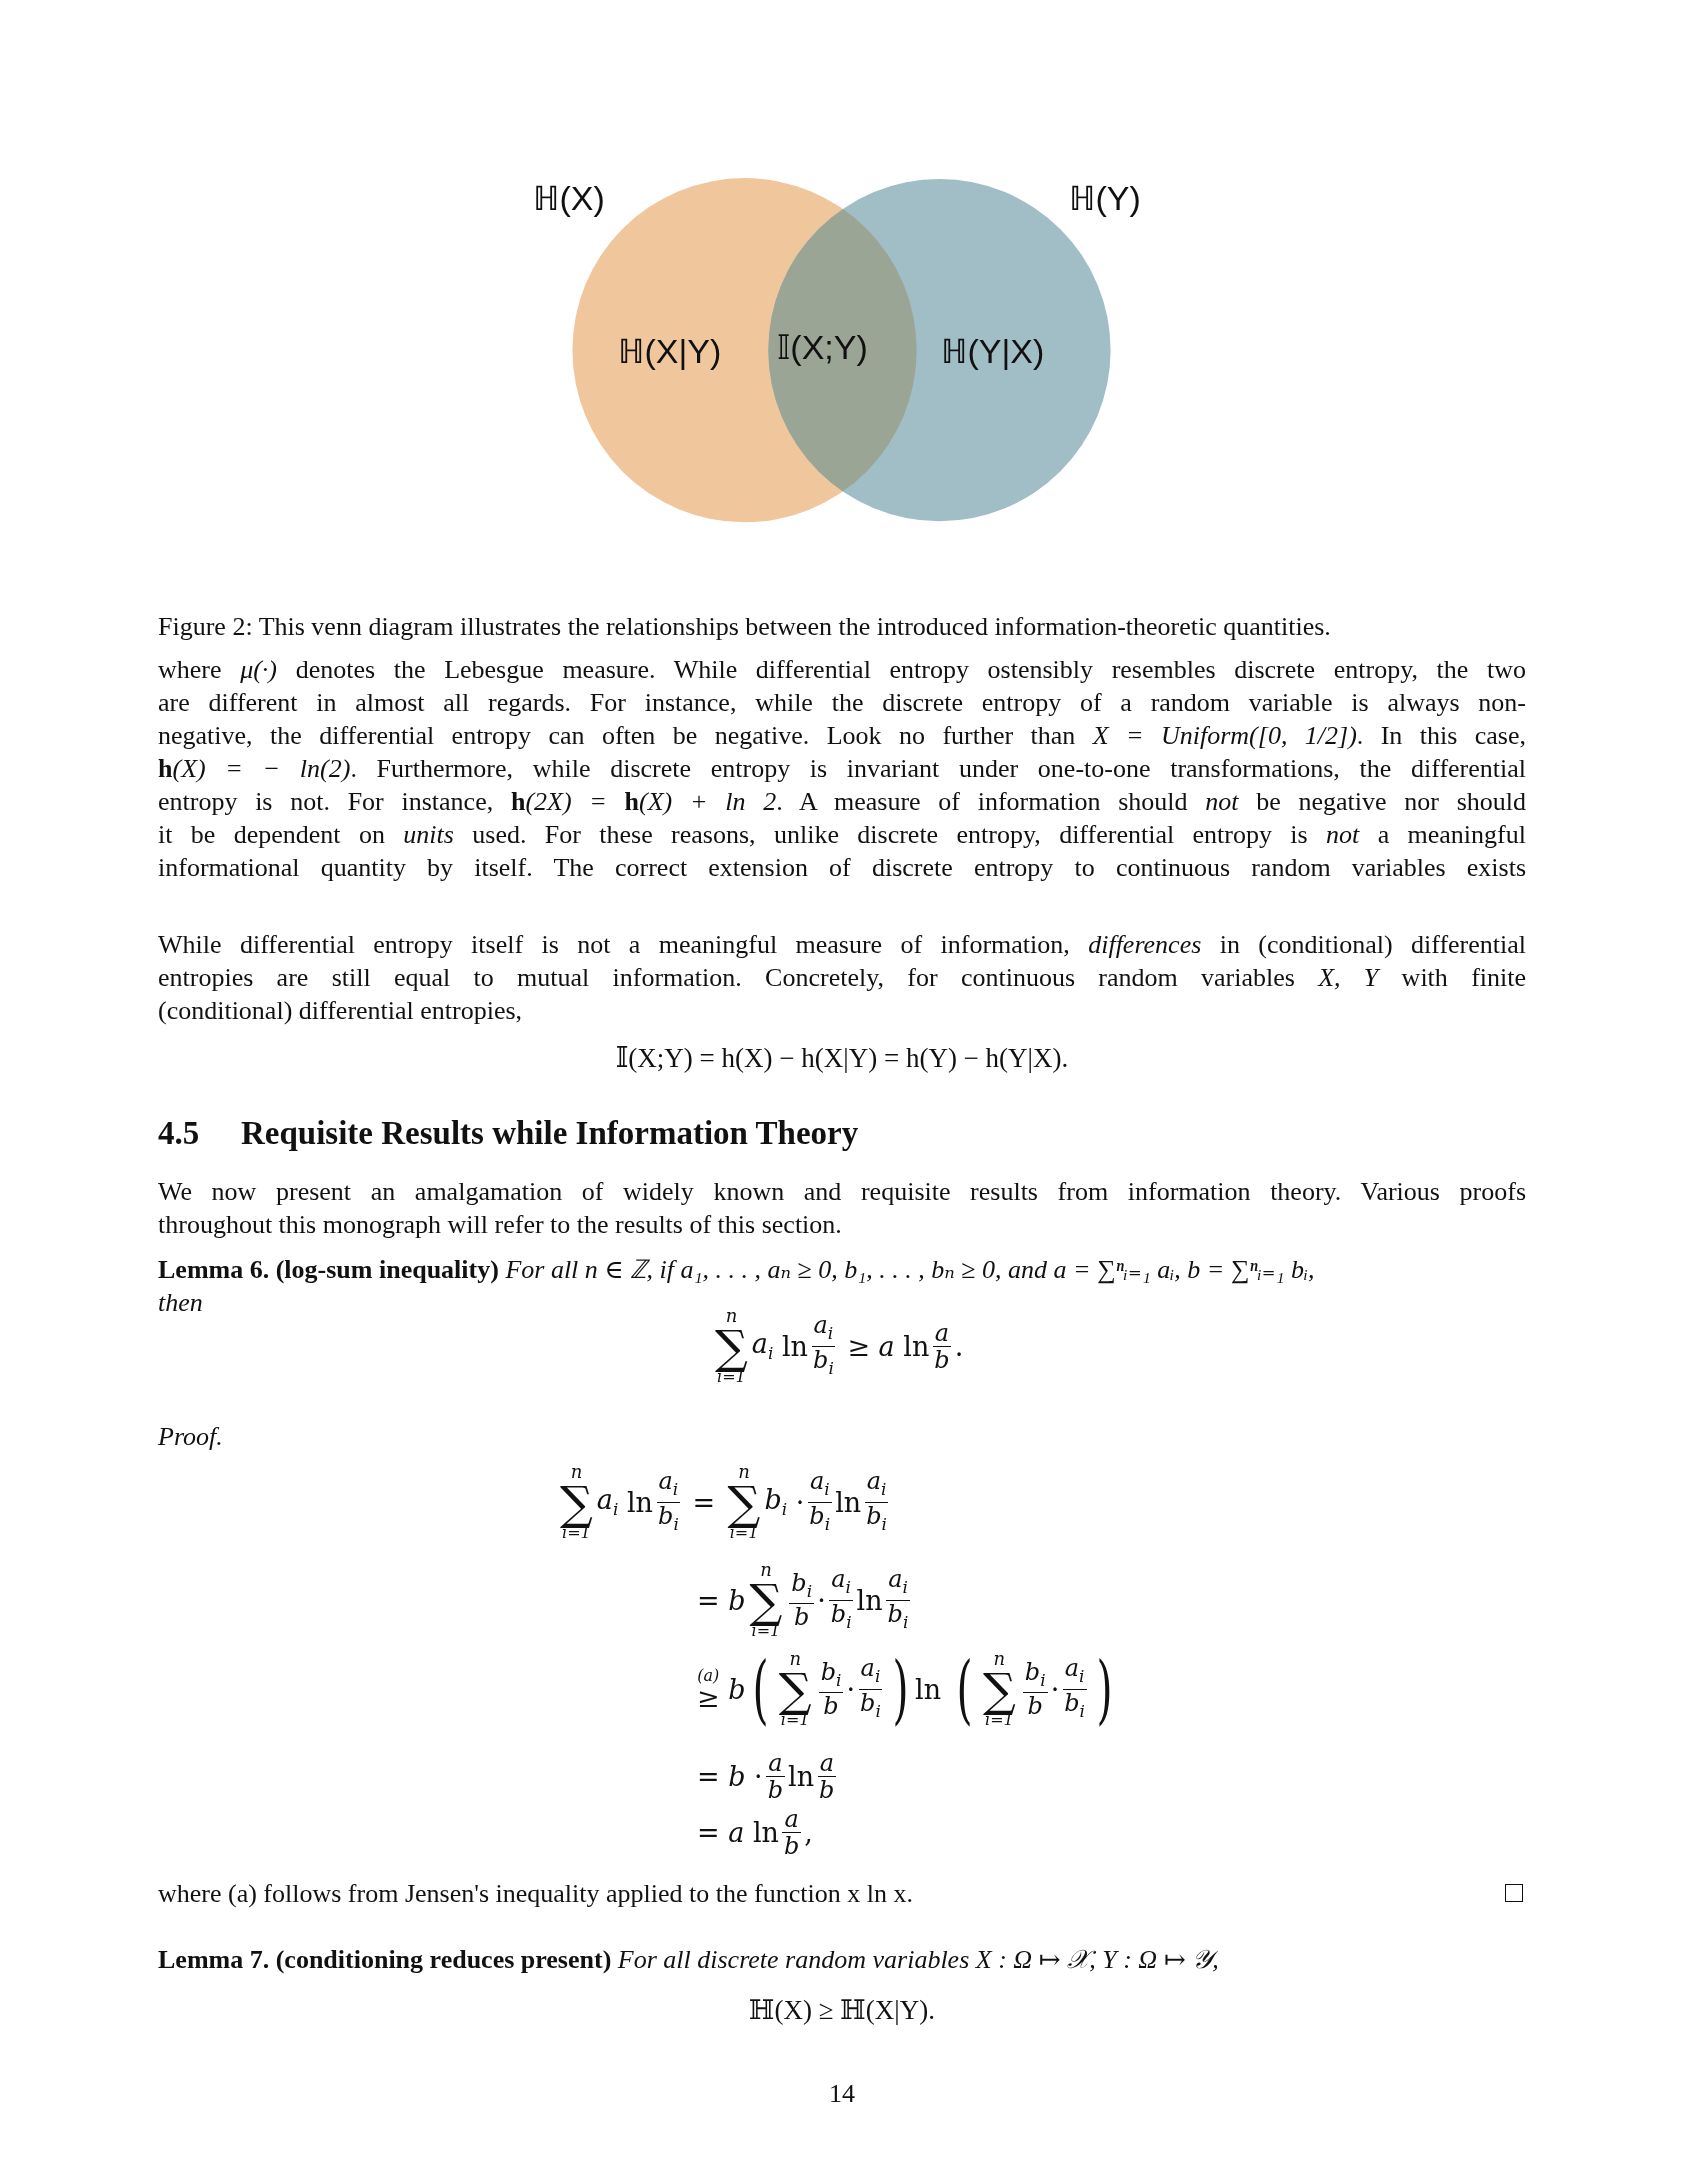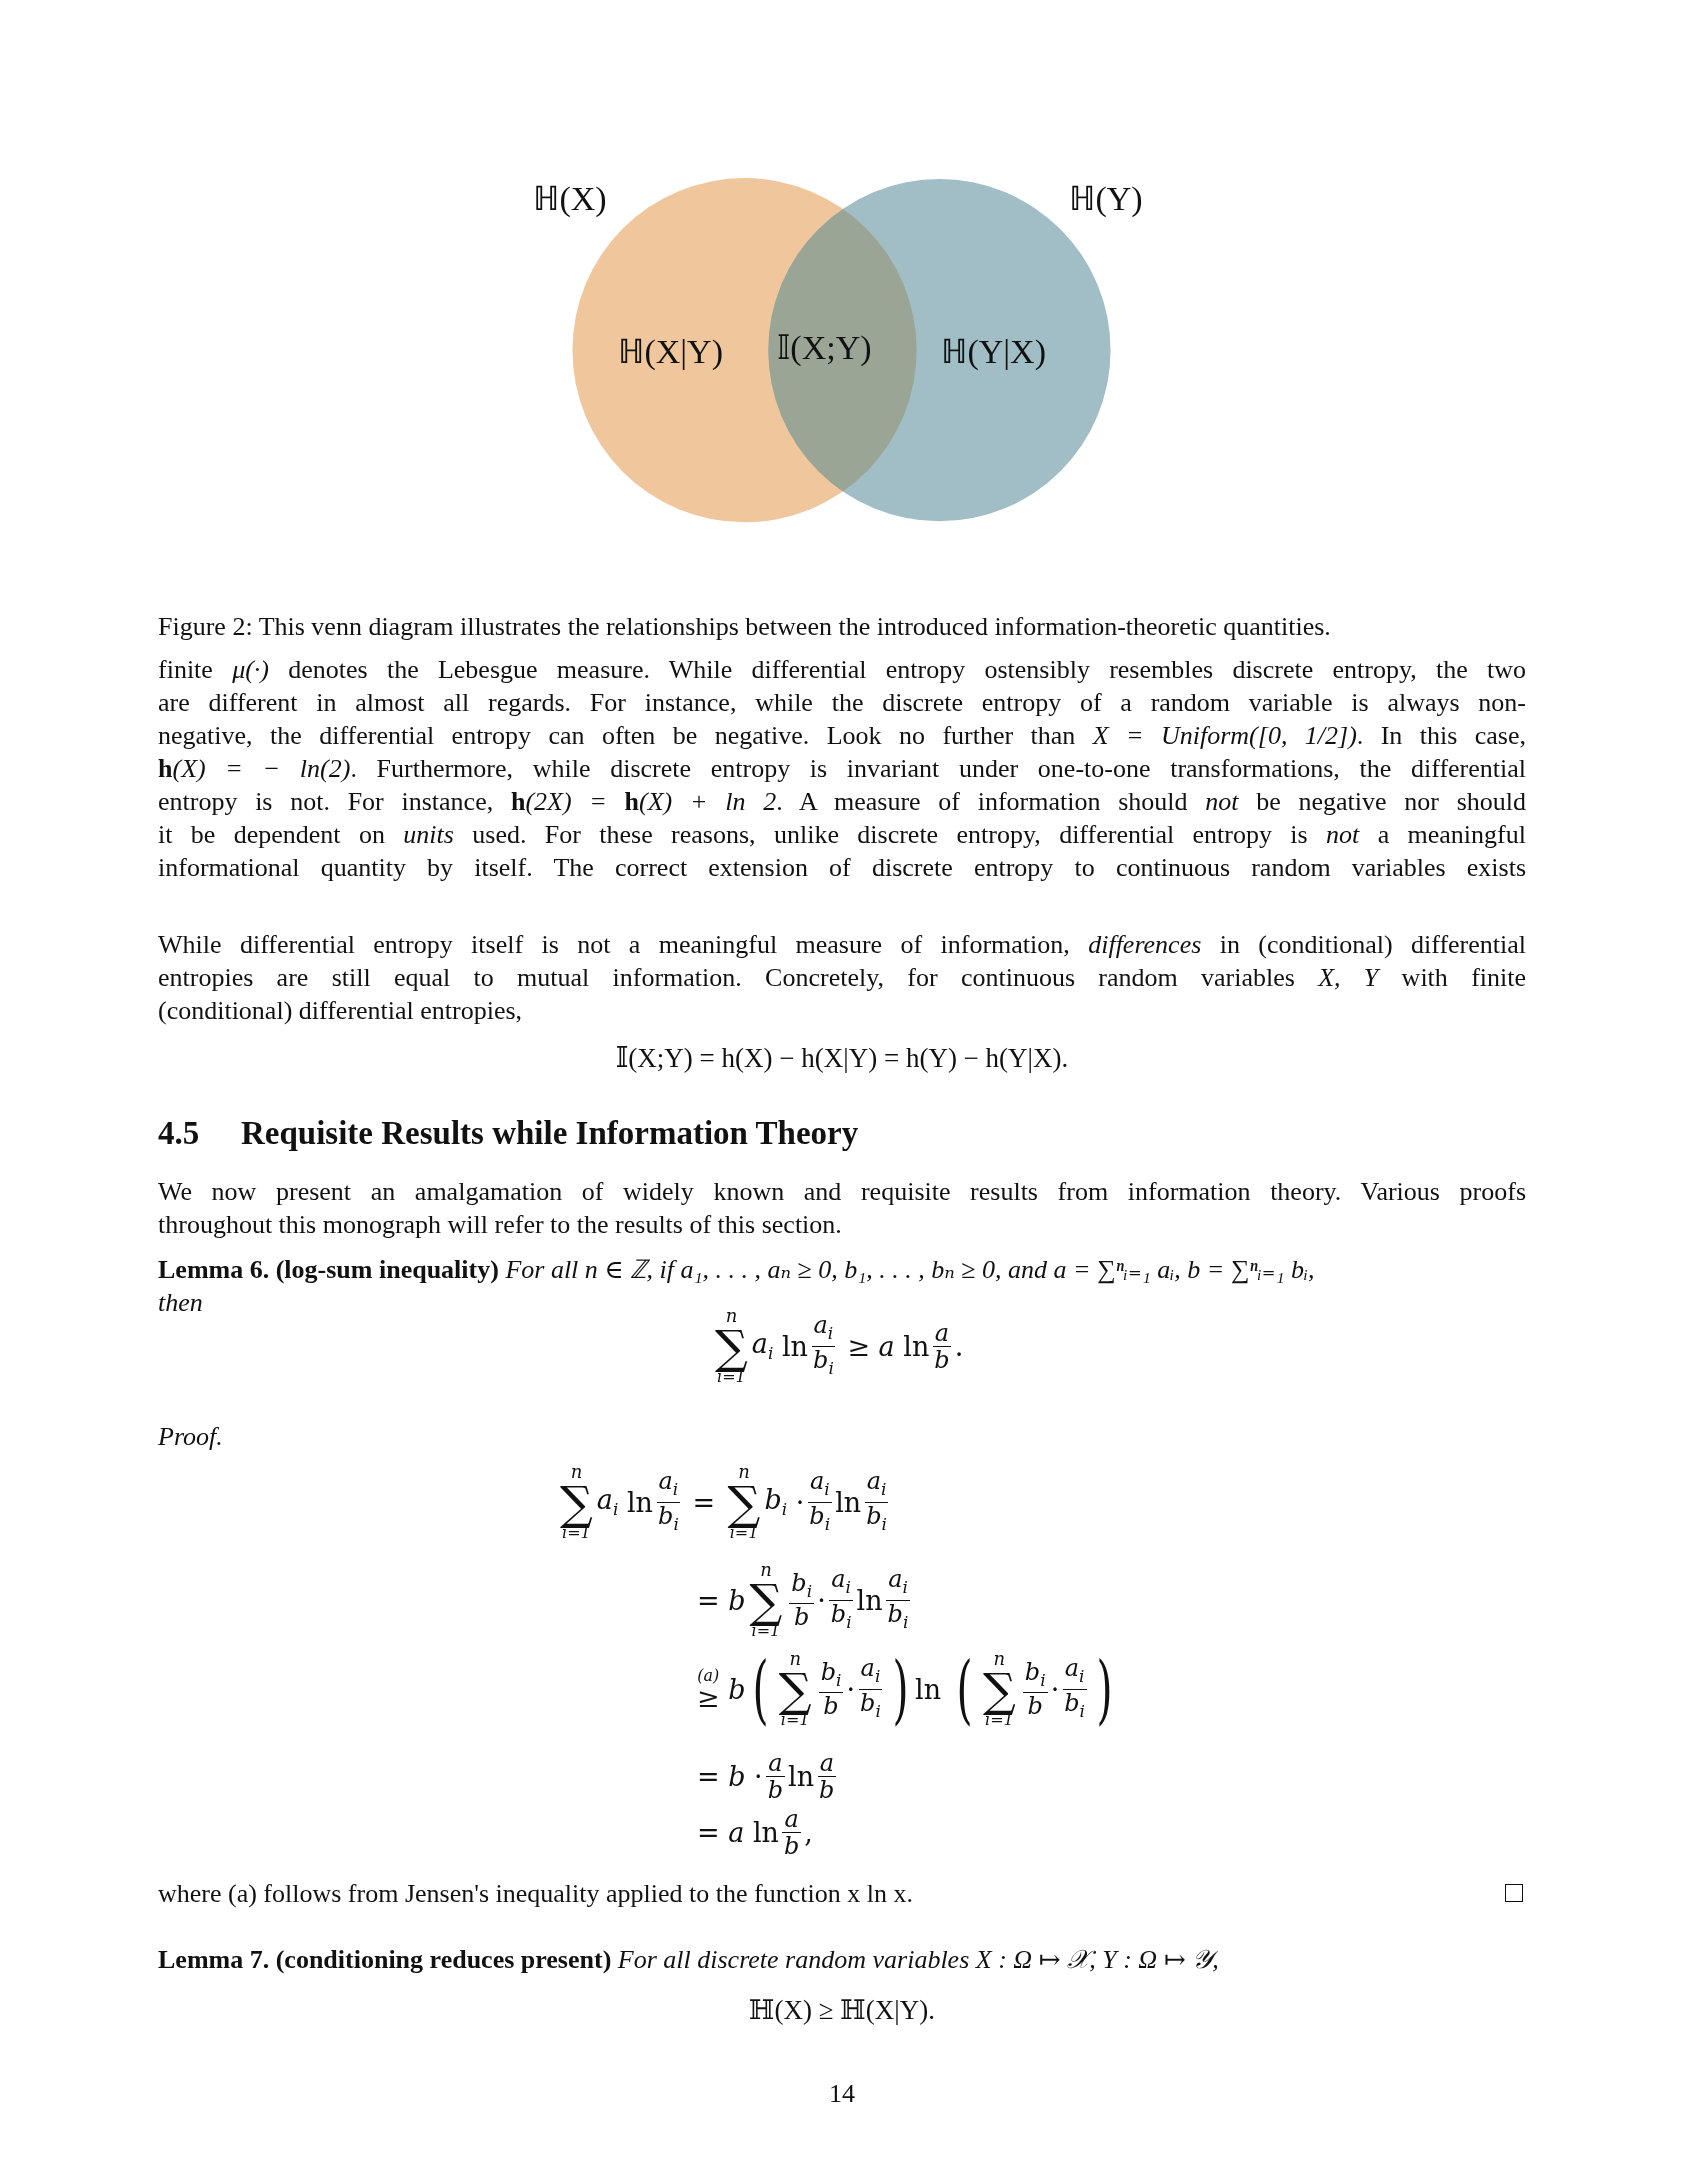--- a/index.html
+++ b/index.html
@@ -9,21 +9,21 @@
   .txt{font-family:"Liberation Serif","DejaVu Serif",serif;font-size:26px;line-height:33px;}
   .para{left:158px;width:1368px;text-align:justify;}
   .para .ln{display:block;height:33px;white-space:nowrap;text-align-last:justify;text-align:justify;}
   .para .ln.last{text-align-last:left;}
   .caption{left:158px;width:1368px;font-family:"Liberation Serif",serif;font-size:26px;white-space:nowrap;margin-top:48px;}
   .it{font-style:italic;}
   .bf{font-weight:bold;}
   .heading{left:158px;font-family:"Liberation Serif",serif;font-weight:bold;font-size:33px;white-space:nowrap;}
   .heading .num{display:inline-block;width:83px;font-family:Liberation Serif, serif;}
   .center{text-align:center;white-space:nowrap;}
-  .venn-label{font-family:Liberation Serif, serif;font-size:34px;white-space:nowrap;}
+  .venn-label{font-family:Liberation Sans, sans-serif;font-size:34px;white-space:nowrap;}
   .frac{display:inline-flex;flex-direction:column;align-items:center;vertical-align:middle;font-size:24px;line-height:26px;margin:0 3px;}
   .frac .n{border-bottom:1.5px solid #111;padding:0 2px;}
   .frac .d{padding:0 2px;}
   .sum{display:inline-flex;flex-direction:column;align-items:center;vertical-align:middle;margin:0 4px;line-height:1;}
   .sum .up{font-size:18px;font-style:italic;}
   .sum .sig{font-size:46px;line-height:44px;}
   .sum .lo{font-size:16px;font-style:italic;}
   .big{font-size:75px;font-weight:100;vertical-align:middle;line-height:75px;display:inline-block;transform:scaleX(0.55);}
   .eqrow{font-size:27px;white-space:nowrap;display:flex;align-items:center;}
   sub,sup{font-size:17px;}
@@ -43,21 +43,21 @@
 
 <div class="abs venn-label" style="left:533px;top:174px">ℍ(X)</div>
 <div class="abs venn-label" style="left:1069px;top:174px">ℍ(Y)</div>
 <div class="abs venn-label" style="left:618px;top:327px">ℍ(X|Y)</div>
 <div class="abs venn-label" style="left:777px;top:327px">𝕀(X;Y)</div>
 <div class="abs venn-label" style="left:941px;top:327px">ℍ(Y|X)</div>
 
 <div class="abs caption" style="top:564px">Figure 2: This venn diagram illustrates the relationships between the introduced information-theoretic quantities.</div>
 
 <div class="abs para txt" style="top:653px" id="p1">
-    <span class="ln"><span>finite </span><span class="it">μ(·)</span><span> denotes the Lebesgue measure. While differential entropy ostensibly resembles discrete entropy, the two</span></span>
+    <span class="ln"><span>where </span><span class="it">μ(·)</span><span> denotes the Lebesgue measure. While differential entropy ostensibly resembles discrete entropy, the two</span></span>
     <span class="ln"><span>are different in almost all regards.  For instance, while the discrete entropy of a random variable is always non-</span></span>
     <span class="ln"><span>negative, the differential entropy can often be negative. Look no further than </span><span class="it">X = Uniform([0, 1/2])</span><span>. In this case,</span></span>
     <span class="ln"><span class="bf">h</span><span class="it">(X) = − ln(2)</span><span>. Furthermore, while discrete entropy is invariant under one-to-one transformations, the differential</span></span>
     <span class="ln"><span>entropy is not.  For instance, </span><span class="bf">h</span><span class="it">(2X) = </span><span class="bf">h</span><span class="it">(X) + ln 2</span><span>.  A measure of information should </span><span class="it">not</span><span> be negative nor should</span></span>
     <span class="ln"><span>it be dependent on </span><span class="it">units</span><span> used. For these reasons, unlike discrete entropy, differential entropy is </span><span class="it">not</span><span> a meaningful</span></span>
     <span class="ln"><span>informational quantity by itself.  The correct extension of discrete entropy to continuous random variables exists</span></span>
   </div>
 
 <div class="abs para txt" style="top:928px" id="p2">
     <span class="ln"><span>While differential entropy itself is not a meaningful measure of information, </span><span class="it">differences</span><span> in (conditional) differential</span></span>

